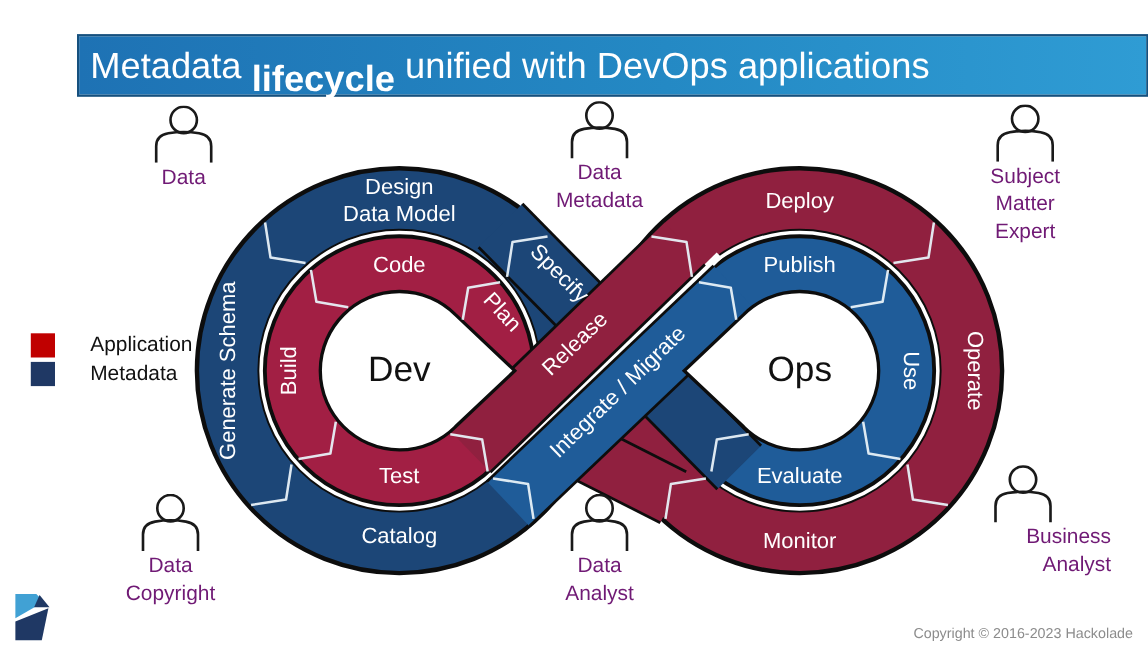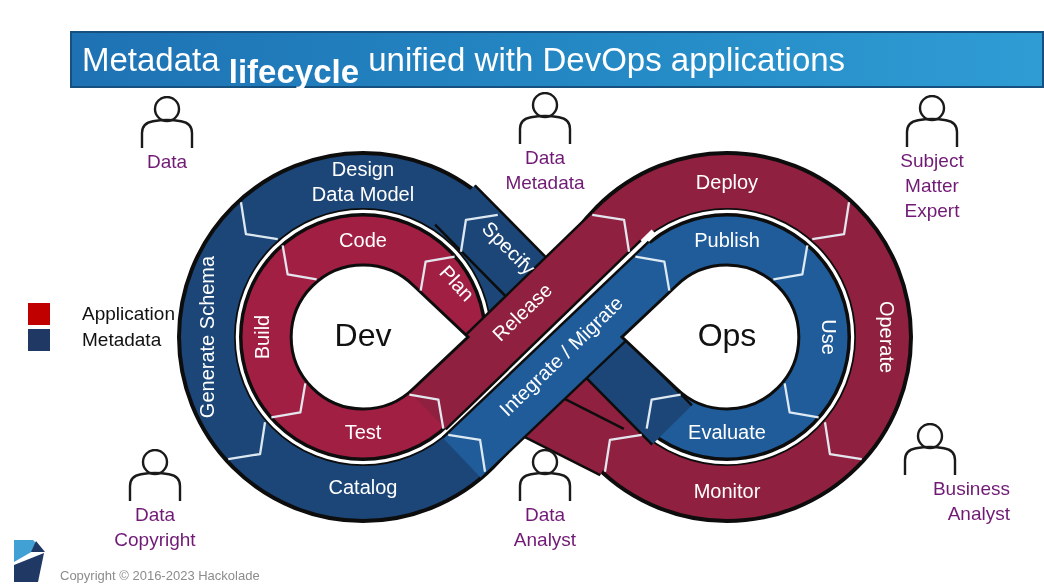--- a/index.html
+++ b/index.html
@@ -22,21 +22,21 @@
   
   .persona{position:absolute;width:160px;text-align:center;color:#701a75;
            font-size:19px;line-height:25px;}
   .persona svg{display:block;margin:0 auto 1px auto;}
   
   .diagram{position:absolute;left:0;top:0;}
   .ringtext{fill:#ffffff;font-size:20px;font-family:"Liberation Sans",sans-serif;}
   .centertext{fill:#111111;font-size:32px;font-family:"Liberation Sans",sans-serif;}
   .chev{stroke:#E8F1F8;stroke-width:2.3;fill:none;stroke-linejoin:round;opacity:.95;}
   
-  .copyright{position:absolute;left:60px;top:568px;width:970px;text-align:left;
+  .copyright{position:absolute;left:60px;top:568px;width:970px;text-align:right;
              font-size:13px;color:#8c8c8c;}
   .logo{position:absolute;left:12px;top:538px;}
 </style>
 </head>
 <body>
 
 <div class="stage">
 
   <div class="header">
     <span>Metadata </span>

